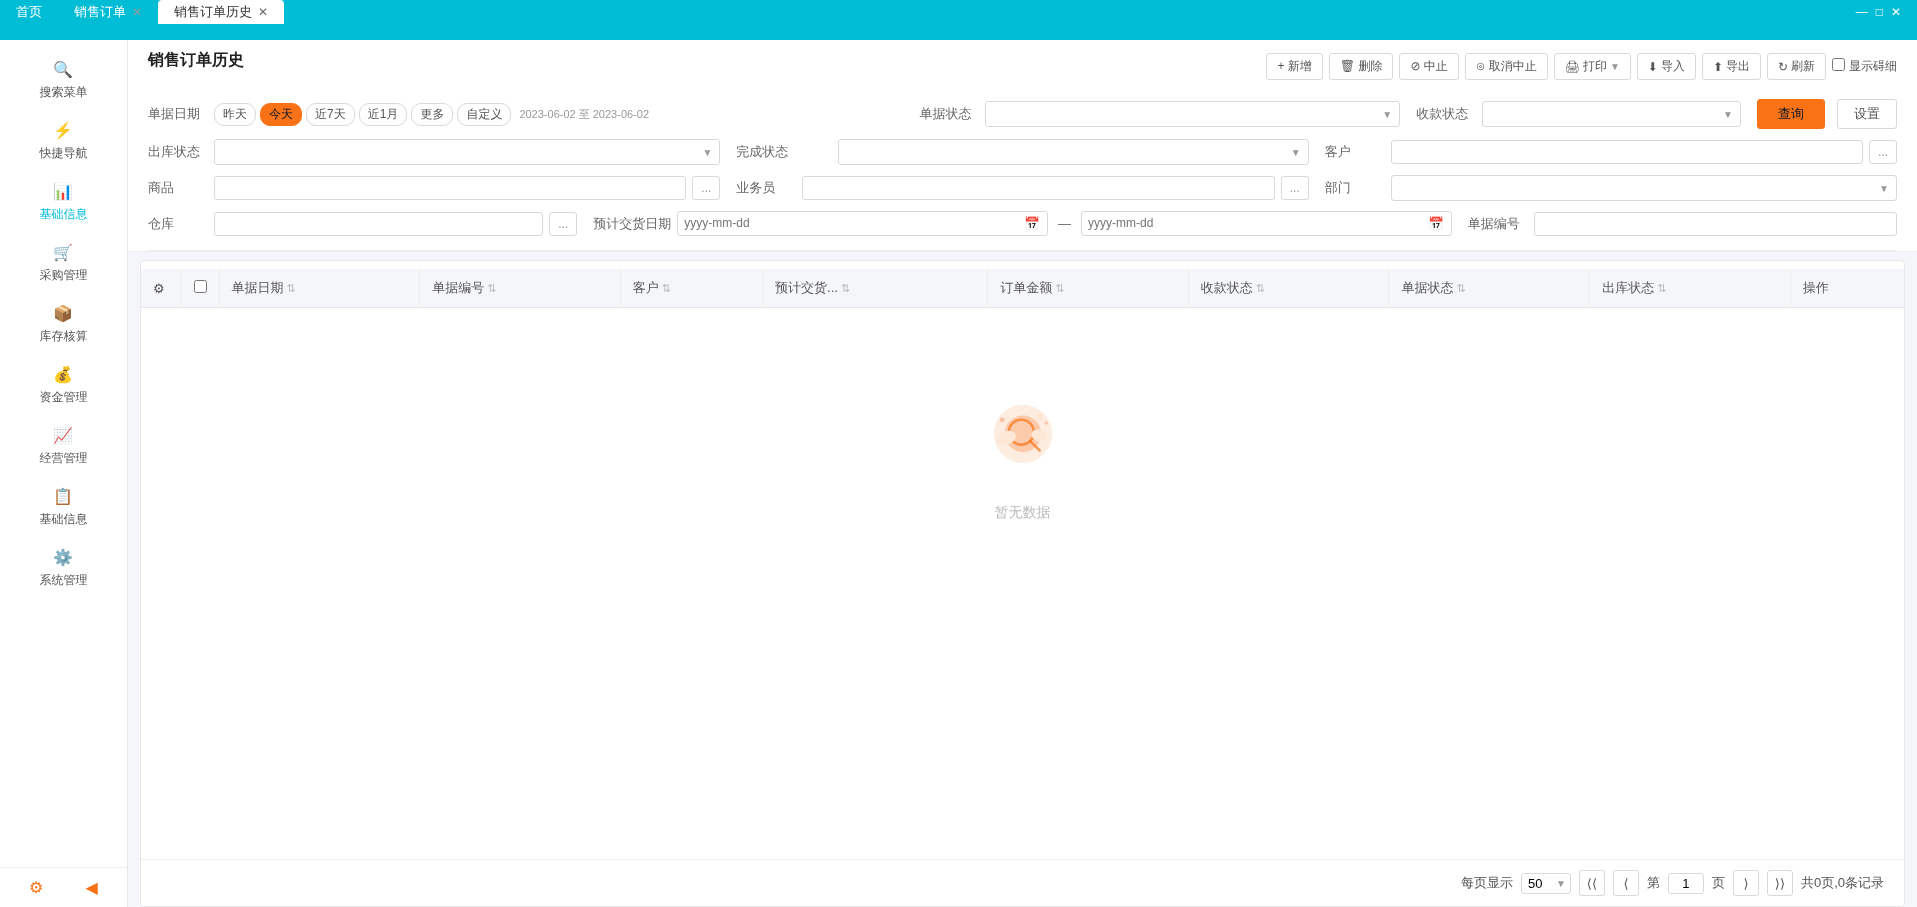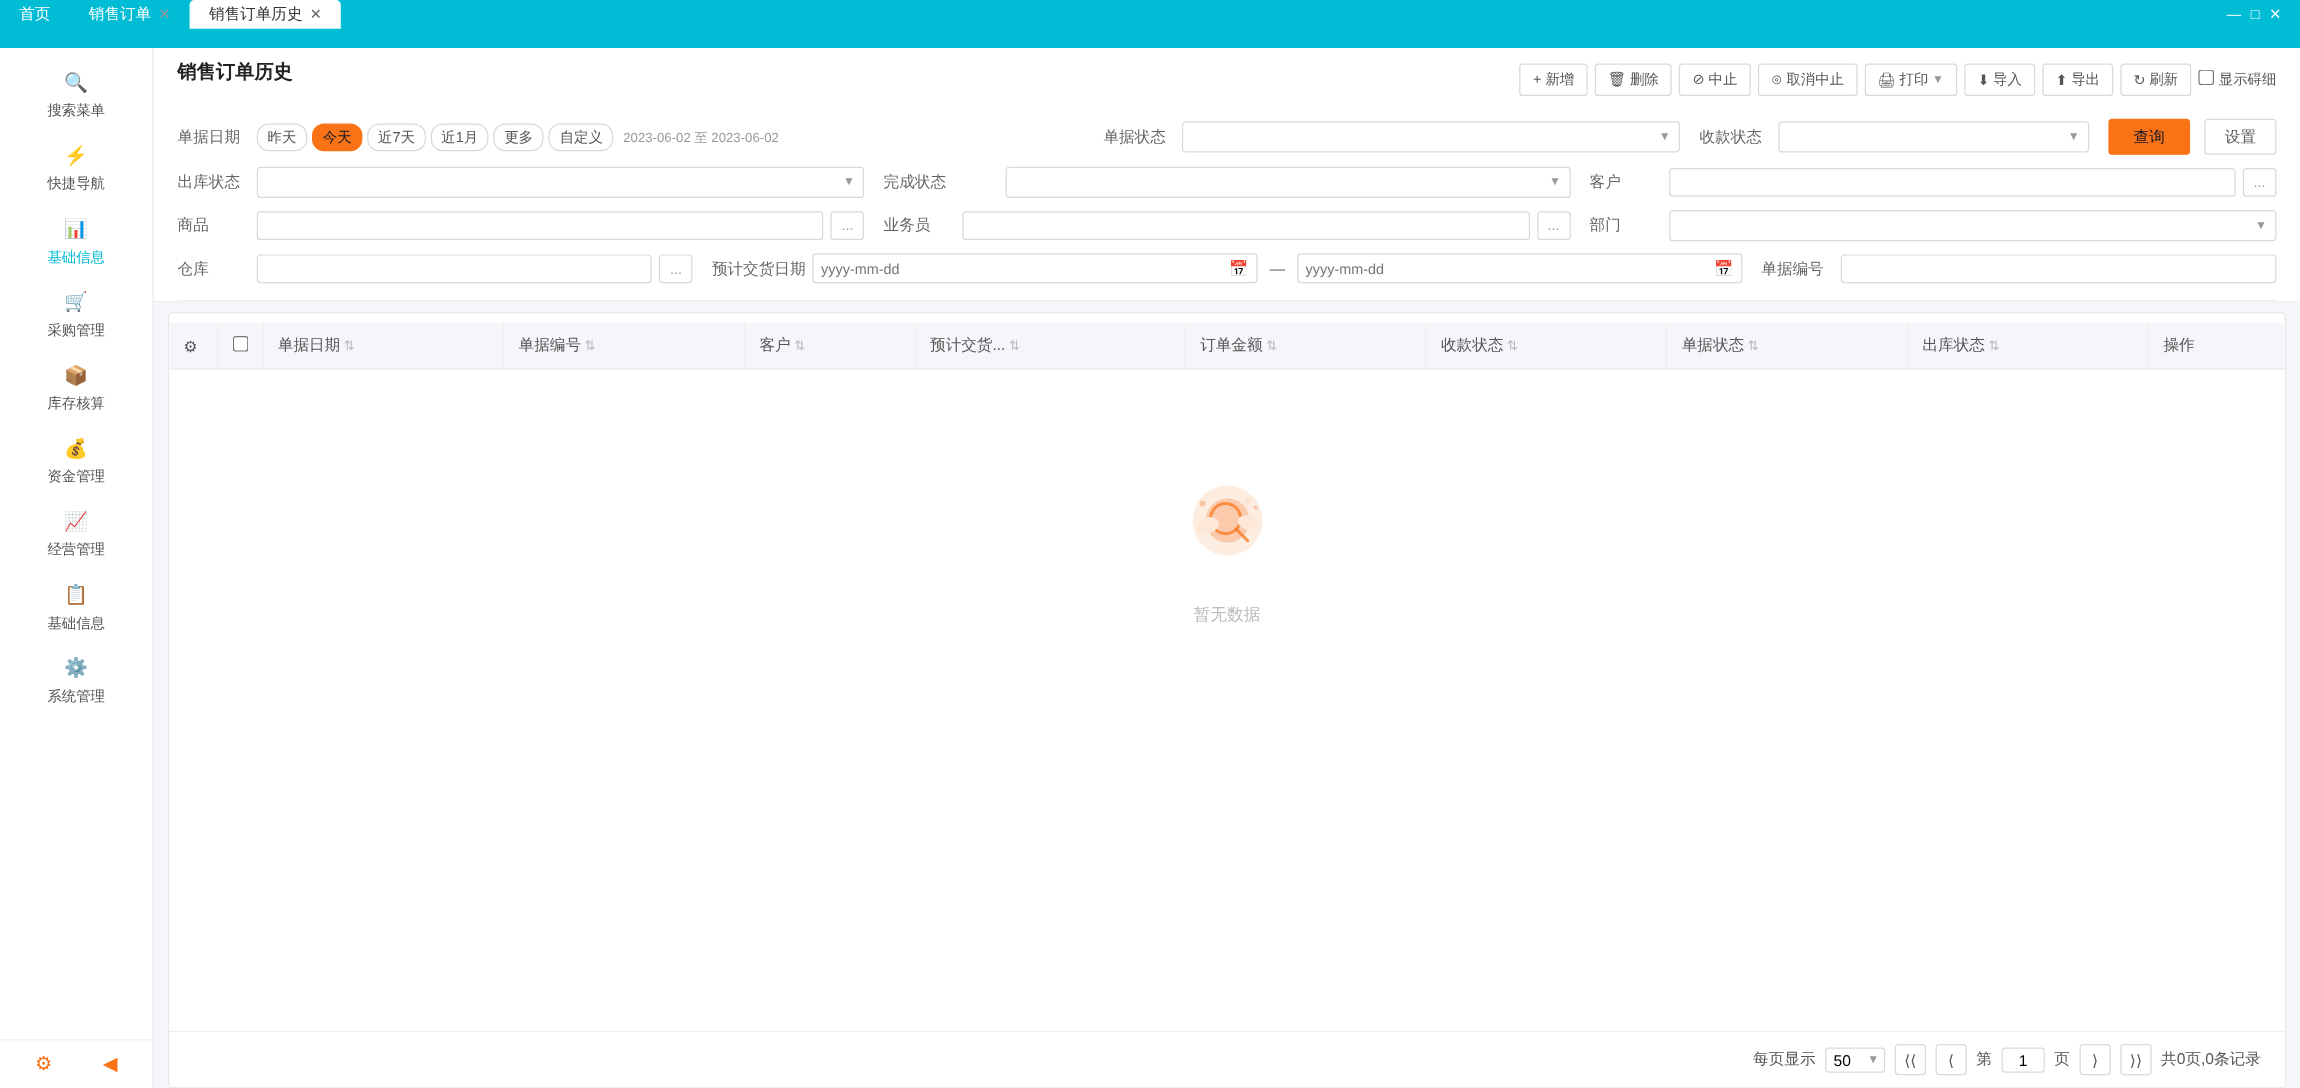--- a/index.html
+++ b/index.html
@@ -243,21 +243,21 @@
     .date-range-text {
       font-size: 11px;
       color: #999;
       margin-left: 4px;
       white-space: nowrap;
     }
 
     
     .date-input-wrap {
       display: flex;
-      align-items: center;
+      align-items: flex-start;
       border: 1px solid #d9d9d9;
       border-radius: 3px;
       background: #fff;
       padding: 4px 6px;
       gap: 4px;
       flex: 1;
       min-width: 0;
     }
     .date-input-wrap input {
       border: none;

